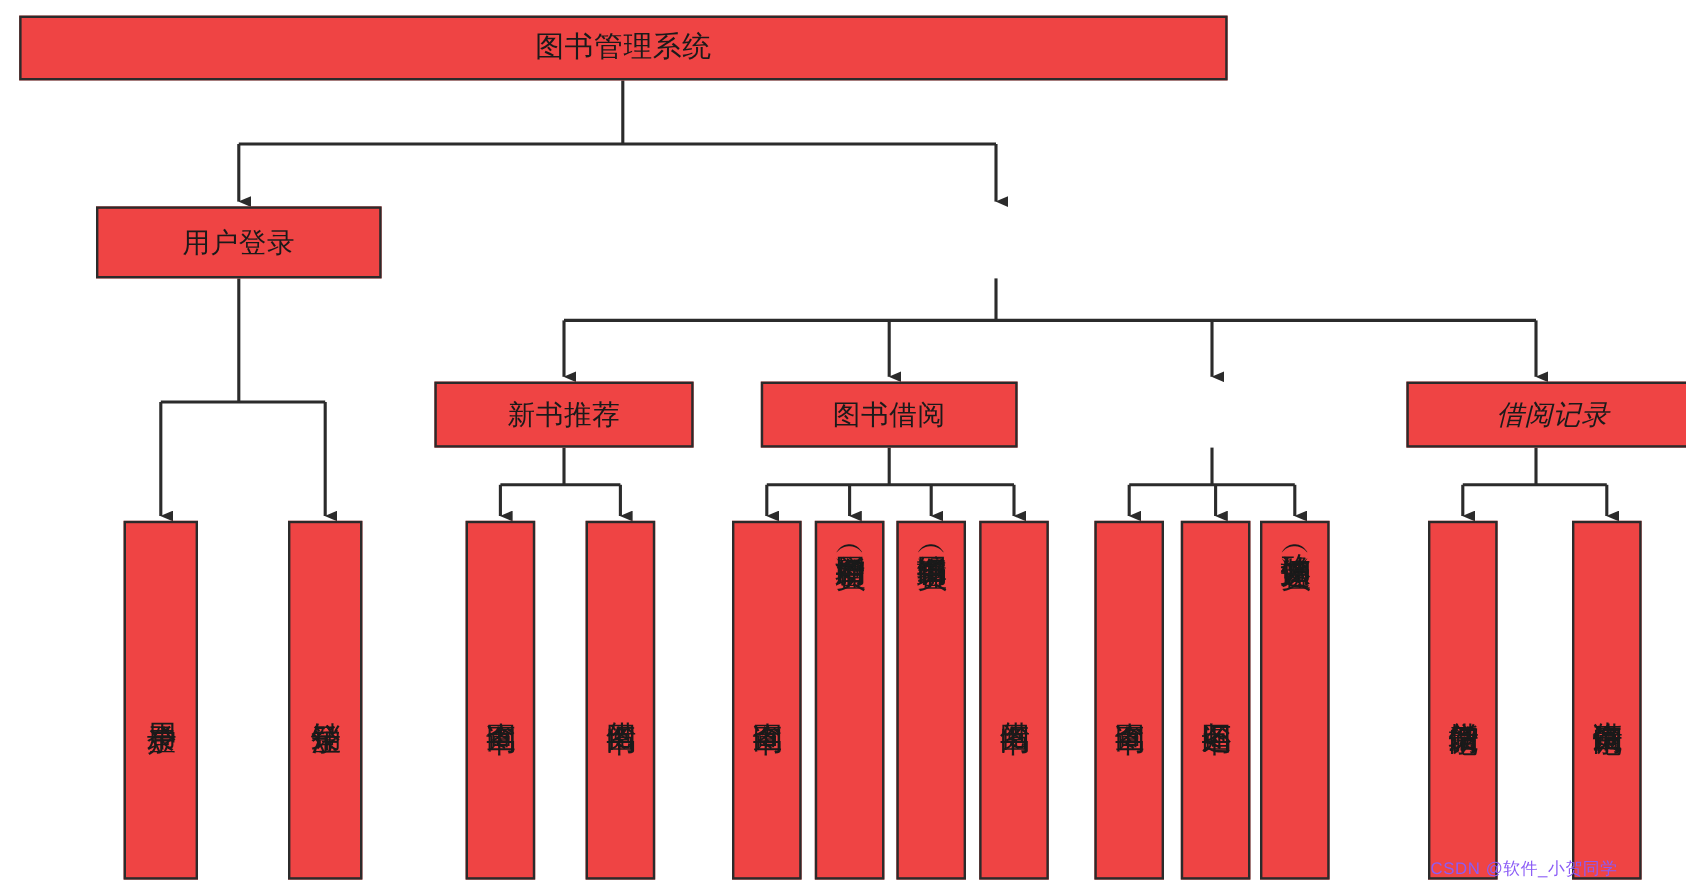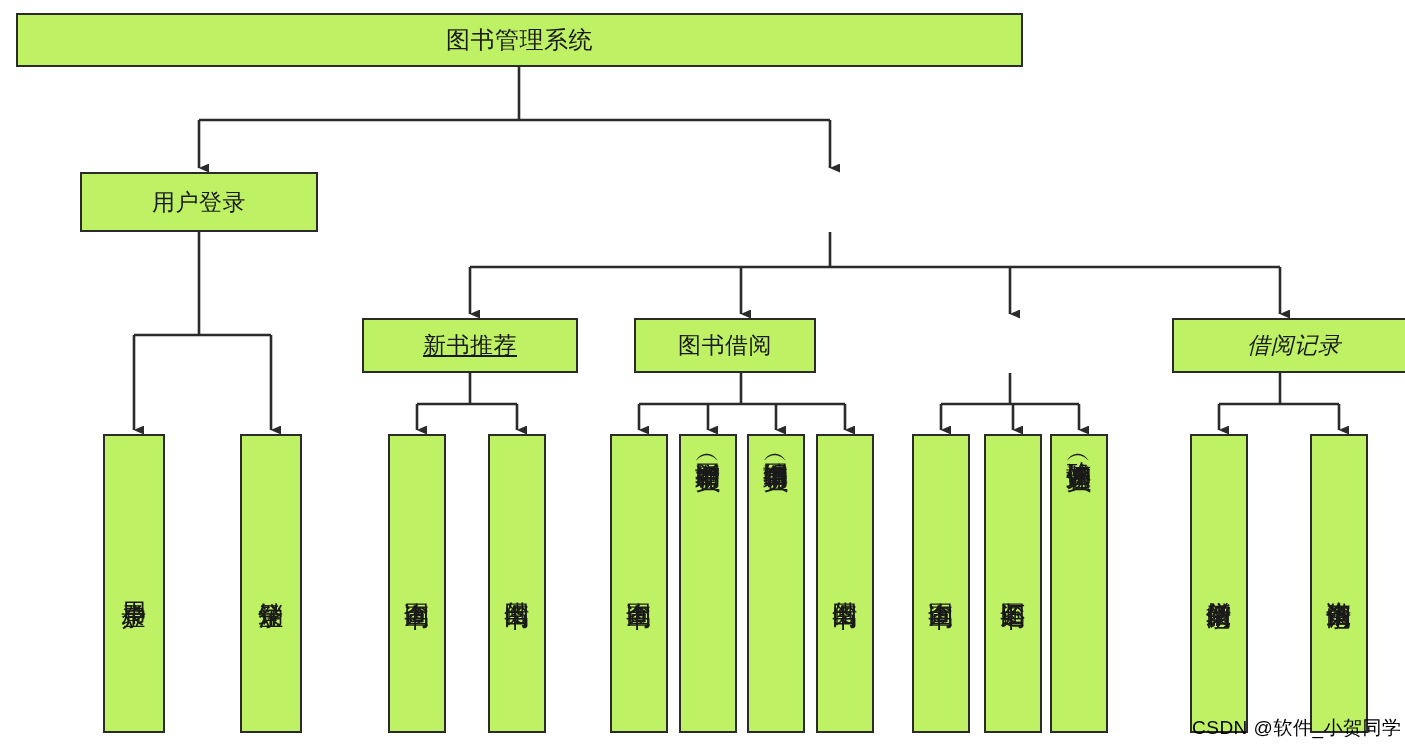--- a/index.html
+++ b/index.html
@@ -22,21 +22,21 @@
     left: 0;
     top: 0;
     width: 1405px;
     height: 747px;
     pointer-events: none;
   }
   .node {
     position: absolute;
     box-sizing: border-box;
     border: 2.2px solid #2b2b2b;
-    background: #bef264;
+    background: #ef4444;
     display: flex;
     align-items: center;
     justify-content: center;
     color: #1a1a1a;
   }
   .node .lbl {
     display: block;
     text-align: center;
     line-height: 1.0;
     white-space: nowrap;
@@ -63,22 +63,22 @@
     letter-spacing: 1px;
     height: auto;
     max-height: 100%;
   }
   .node.v.mid {
     align-items: center;
     padding-top: 0;
   }
   .watermark {
     position: absolute;
-    color: #000000;
-    font-size: 19px;
+    color: #8b5cf6;
+    font-size: 14px;
     white-space: nowrap;
     letter-spacing: 0.5px;
   }
 </style>
 </head>
 <body>
 
 <div id="canvas">
 
   <svg id="wires" viewBox="0 0 1405 747">
@@ -132,24 +132,24 @@
   </svg>
 
   <div class="node h root" style="left:16px;top:13px;width:1007px;height:54px;">
     <span class="lbl">图书管理系统</span>
   </div>
 
   <div class="node h" style="left:80px;top:172px;width:238px;height:60px;">
     <span class="lbl">用户登录</span>
   </div>
 
-  <div class="node h" style="left:362px;top:318px;width:216px;height:55px;text-decoration:underline;">
+  <div class="node h" style="left:362px;top:318px;width:216px;height:55px;">
     <span class="lbl">新书推荐</span>
   </div>
-  <div class="node h" style="left:634px;top:318px;width:182px;height:55px;font-family:Liberation Serif, serif;">
+  <div class="node h" style="left:634px;top:318px;width:214px;height:55px;font-family:Liberation Serif, serif;">
     <span class="lbl">图书借阅</span>
   </div>
   <div class="node h" style="left:1172px;top:318px;width:244px;height:55px;font-style:italic;">
     <span class="lbl">借阅记录</span>
   </div>
 
   <div class="node v mid" style="left:103px;top:434px;width:62px;height:299px;">
     <span class="lbl">用户登录</span>
   </div>
   <div class="node v mid" style="left:240px;top:434px;width:62px;height:299px;">

